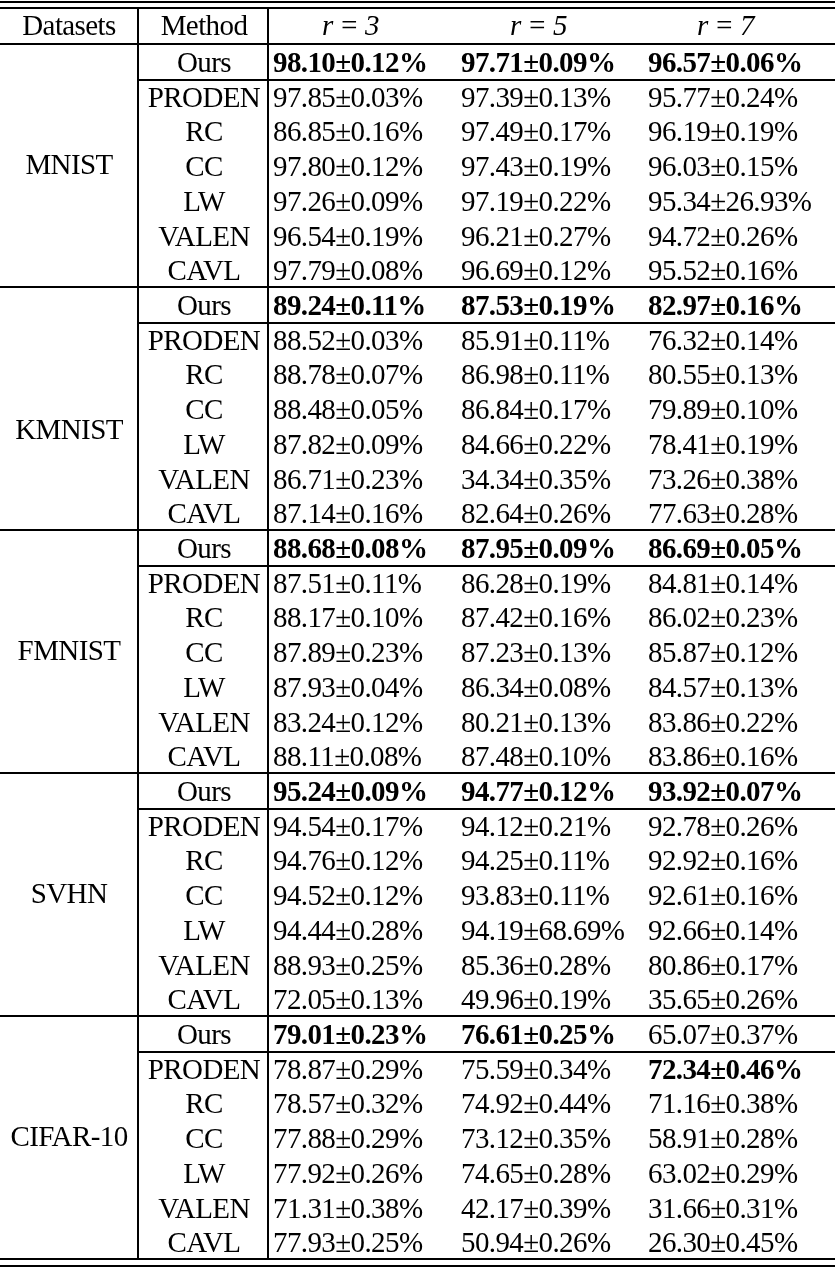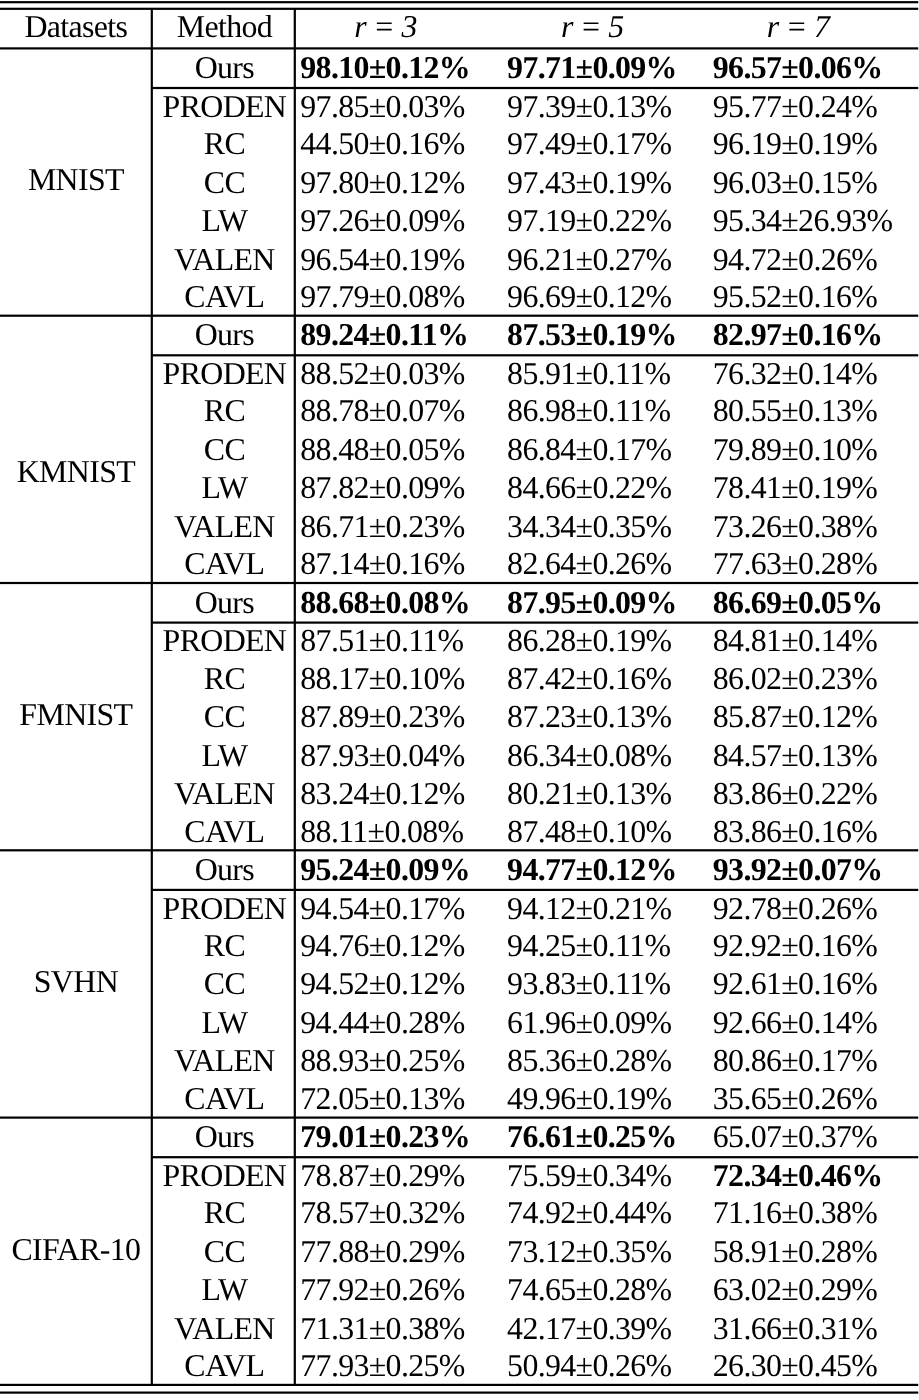--- a/index.html
+++ b/index.html
@@ -50,21 +50,21 @@
         <div class="cell v c3 b" style="top:45px;">96.57±0.06%</div>
       </div>
       <div>
         <div class="cell mt" style="top:80px;">PRODEN</div>
         <div class="cell v c1" style="top:80px;">97.85±0.03%</div>
         <div class="cell v c2" style="top:80px;">97.39±0.13%</div>
         <div class="cell v c3" style="top:80px;">95.77±0.24%</div>
       </div>
       <div>
         <div class="cell mt" style="top:114px;">RC</div>
-        <div class="cell v c1" style="top:114px;">44.50±0.16%</div>
+        <div class="cell v c1" style="top:114px;">86.85±0.16%</div>
         <div class="cell v c2" style="top:114px;">97.49±0.17%</div>
         <div class="cell v c3" style="top:114px;">96.19±0.19%</div>
       </div>
       <div>
         <div class="cell mt" style="top:149px;">CC</div>
         <div class="cell v c1" style="top:149px;">97.80±0.12%</div>
         <div class="cell v c2" style="top:149px;">97.43±0.19%</div>
         <div class="cell v c3" style="top:149px;">96.03±0.15%</div>
       </div>
       <div>
@@ -198,21 +198,21 @@
       </div>
       <div>
         <div class="cell mt" style="top:878px;">CC</div>
         <div class="cell v c1" style="top:878px;">94.52±0.12%</div>
         <div class="cell v c2" style="top:878px;">93.83±0.11%</div>
         <div class="cell v c3" style="top:878px;">92.61±0.16%</div>
       </div>
       <div>
         <div class="cell mt" style="top:913px;">LW</div>
         <div class="cell v c1" style="top:913px;">94.44±0.28%</div>
-        <div class="cell v c2" style="top:913px;">61.96±0.09%</div>
+        <div class="cell v c2" style="top:913px;">94.19±68.69%</div>
         <div class="cell v c3" style="top:913px;">92.66±0.14%</div>
       </div>
       <div>
         <div class="cell mt" style="top:948px;">VALEN</div>
         <div class="cell v c1" style="top:948px;">88.93±0.25%</div>
         <div class="cell v c2" style="top:948px;">85.36±0.28%</div>
         <div class="cell v c3" style="top:948px;">80.86±0.17%</div>
       </div>
       <div>
         <div class="cell mt" style="top:982px;">CAVL</div>

